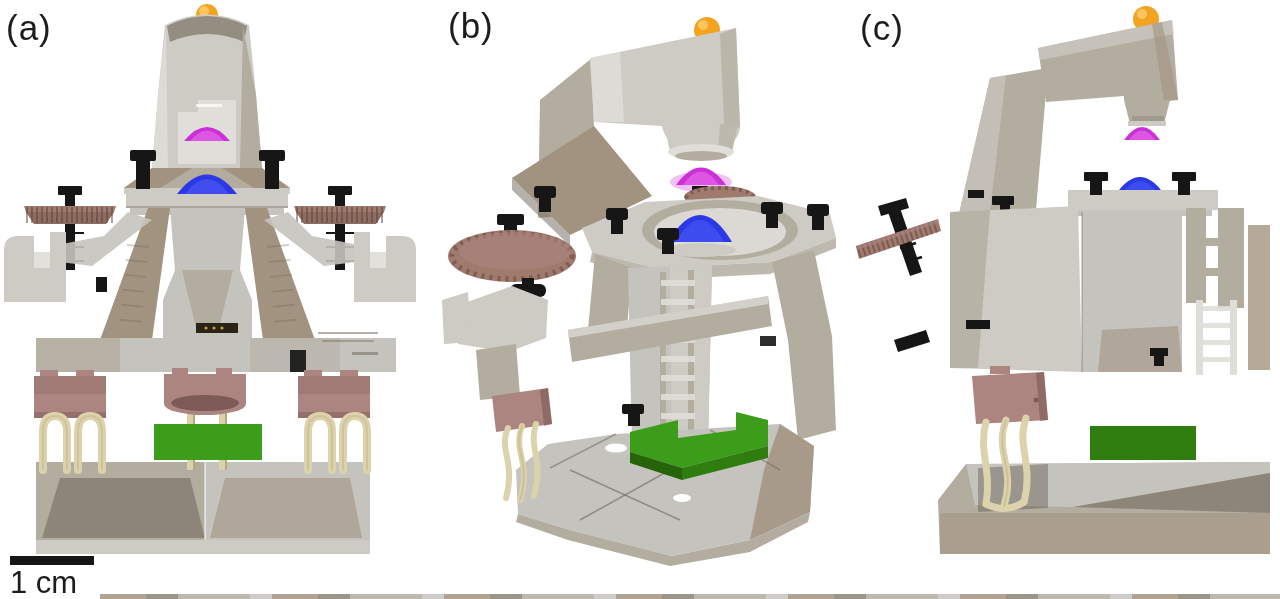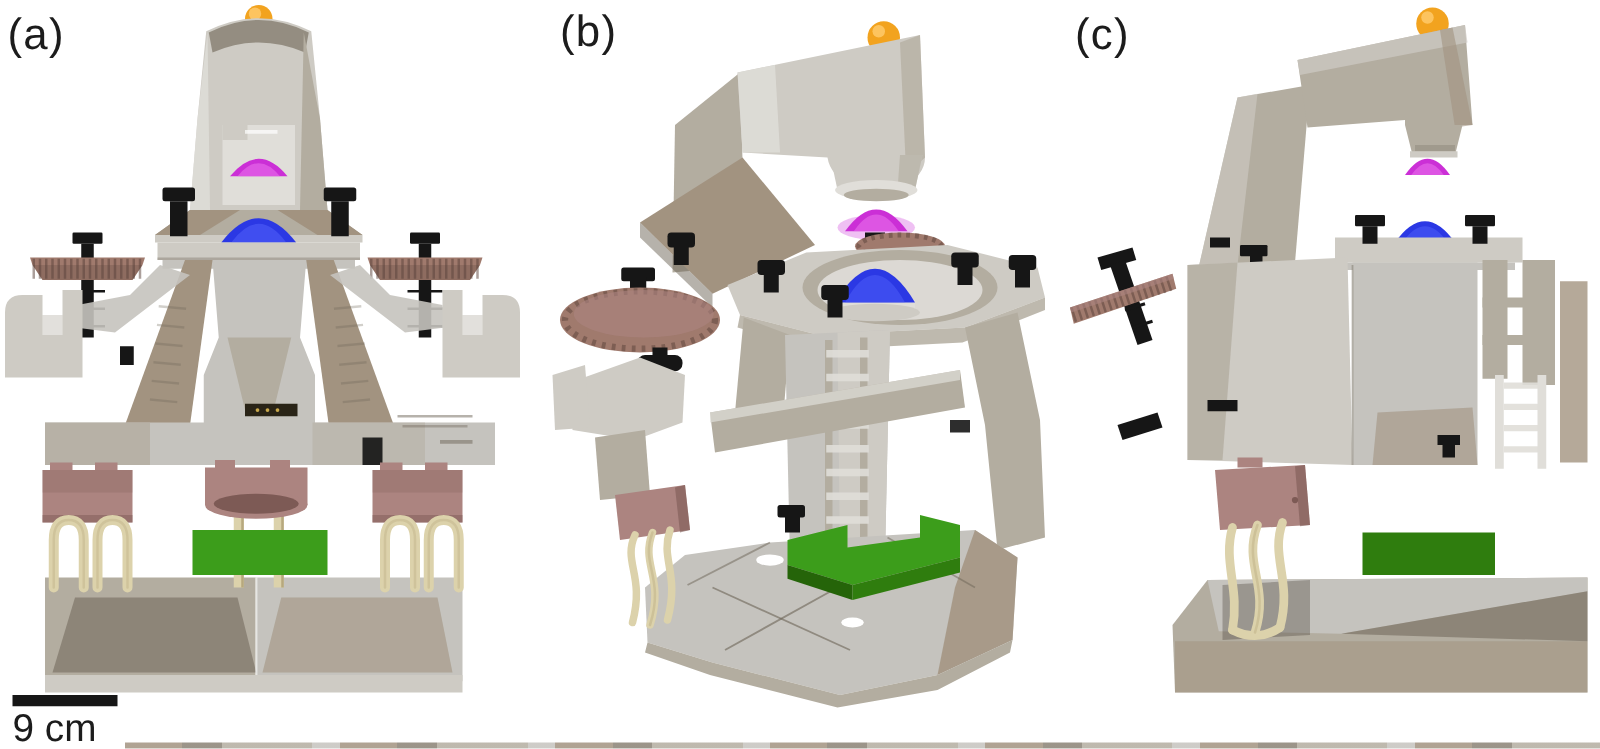--- a/index.html
+++ b/index.html
@@ -459,17 +459,17 @@
           <path class="s-cream_dark nf" stroke-width="2" opacity=".4" d="M166,420 C154,452 176,468 164,506"></path>
         </g>
       </g>
 
       <rect class="f-green_dark" x="250" y="426" width="106" height="34"></rect>
     </svg>
   </section>
 
   <div class="scalebar">
     <div class="scalebar-line"></div>
-    <span class="scalebar-text">9 cm</span>
+    <span class="scalebar-text">1 cm</span>
   </div>
 
   <div class="bottom-strip"></div>
 </div>
 
 </body></html>

